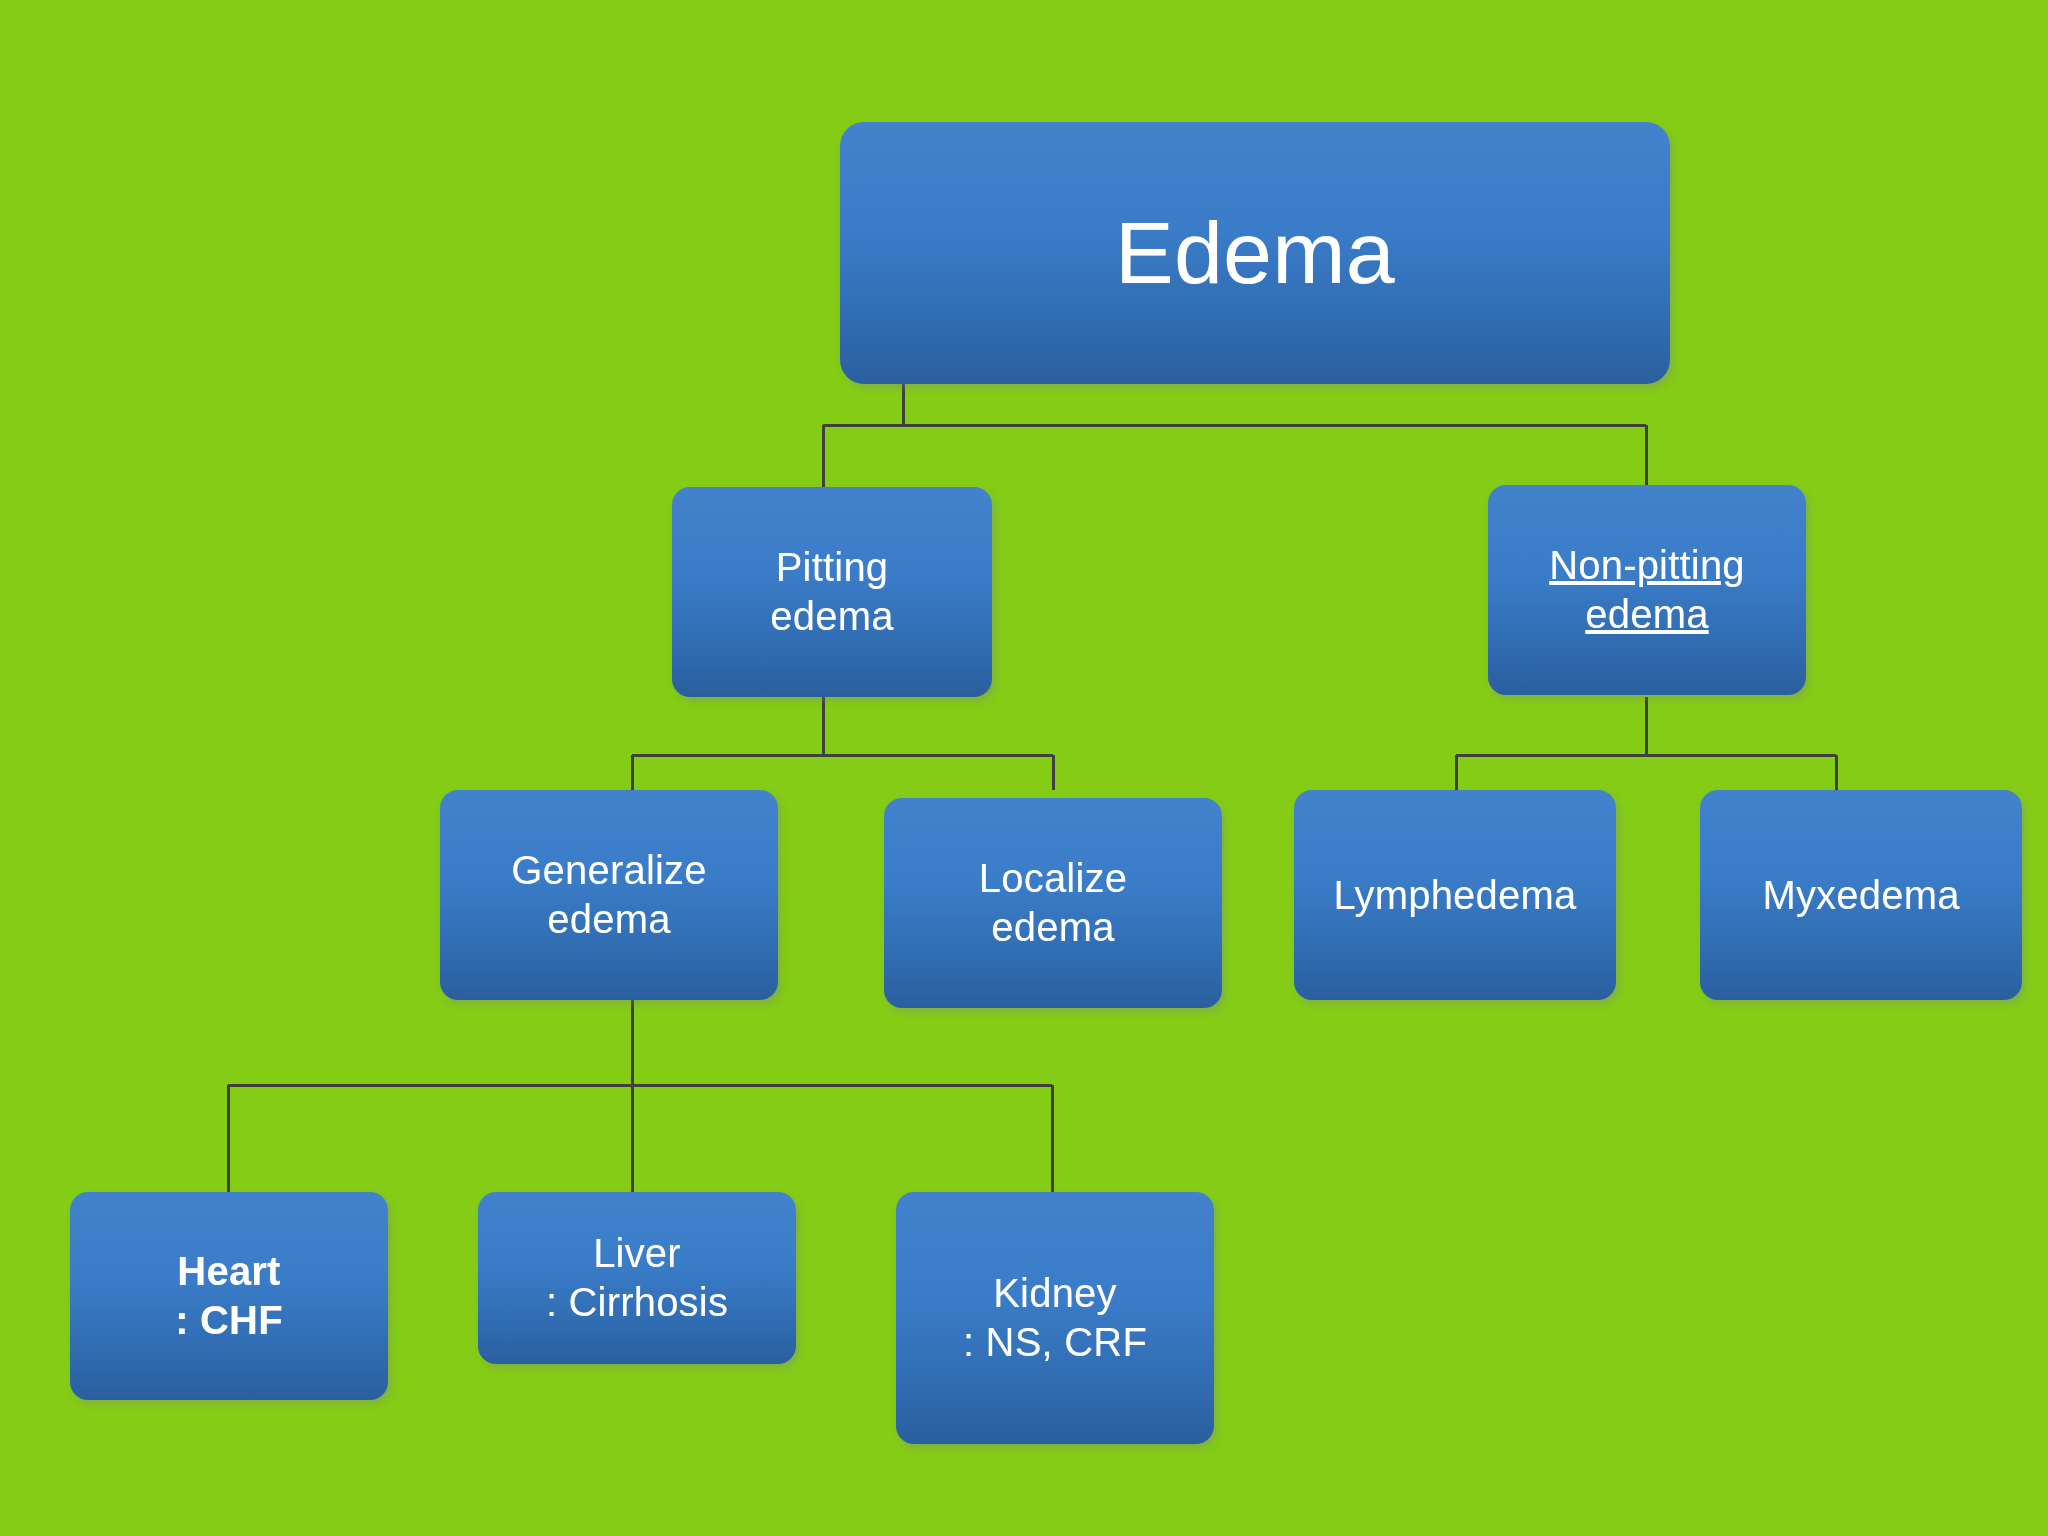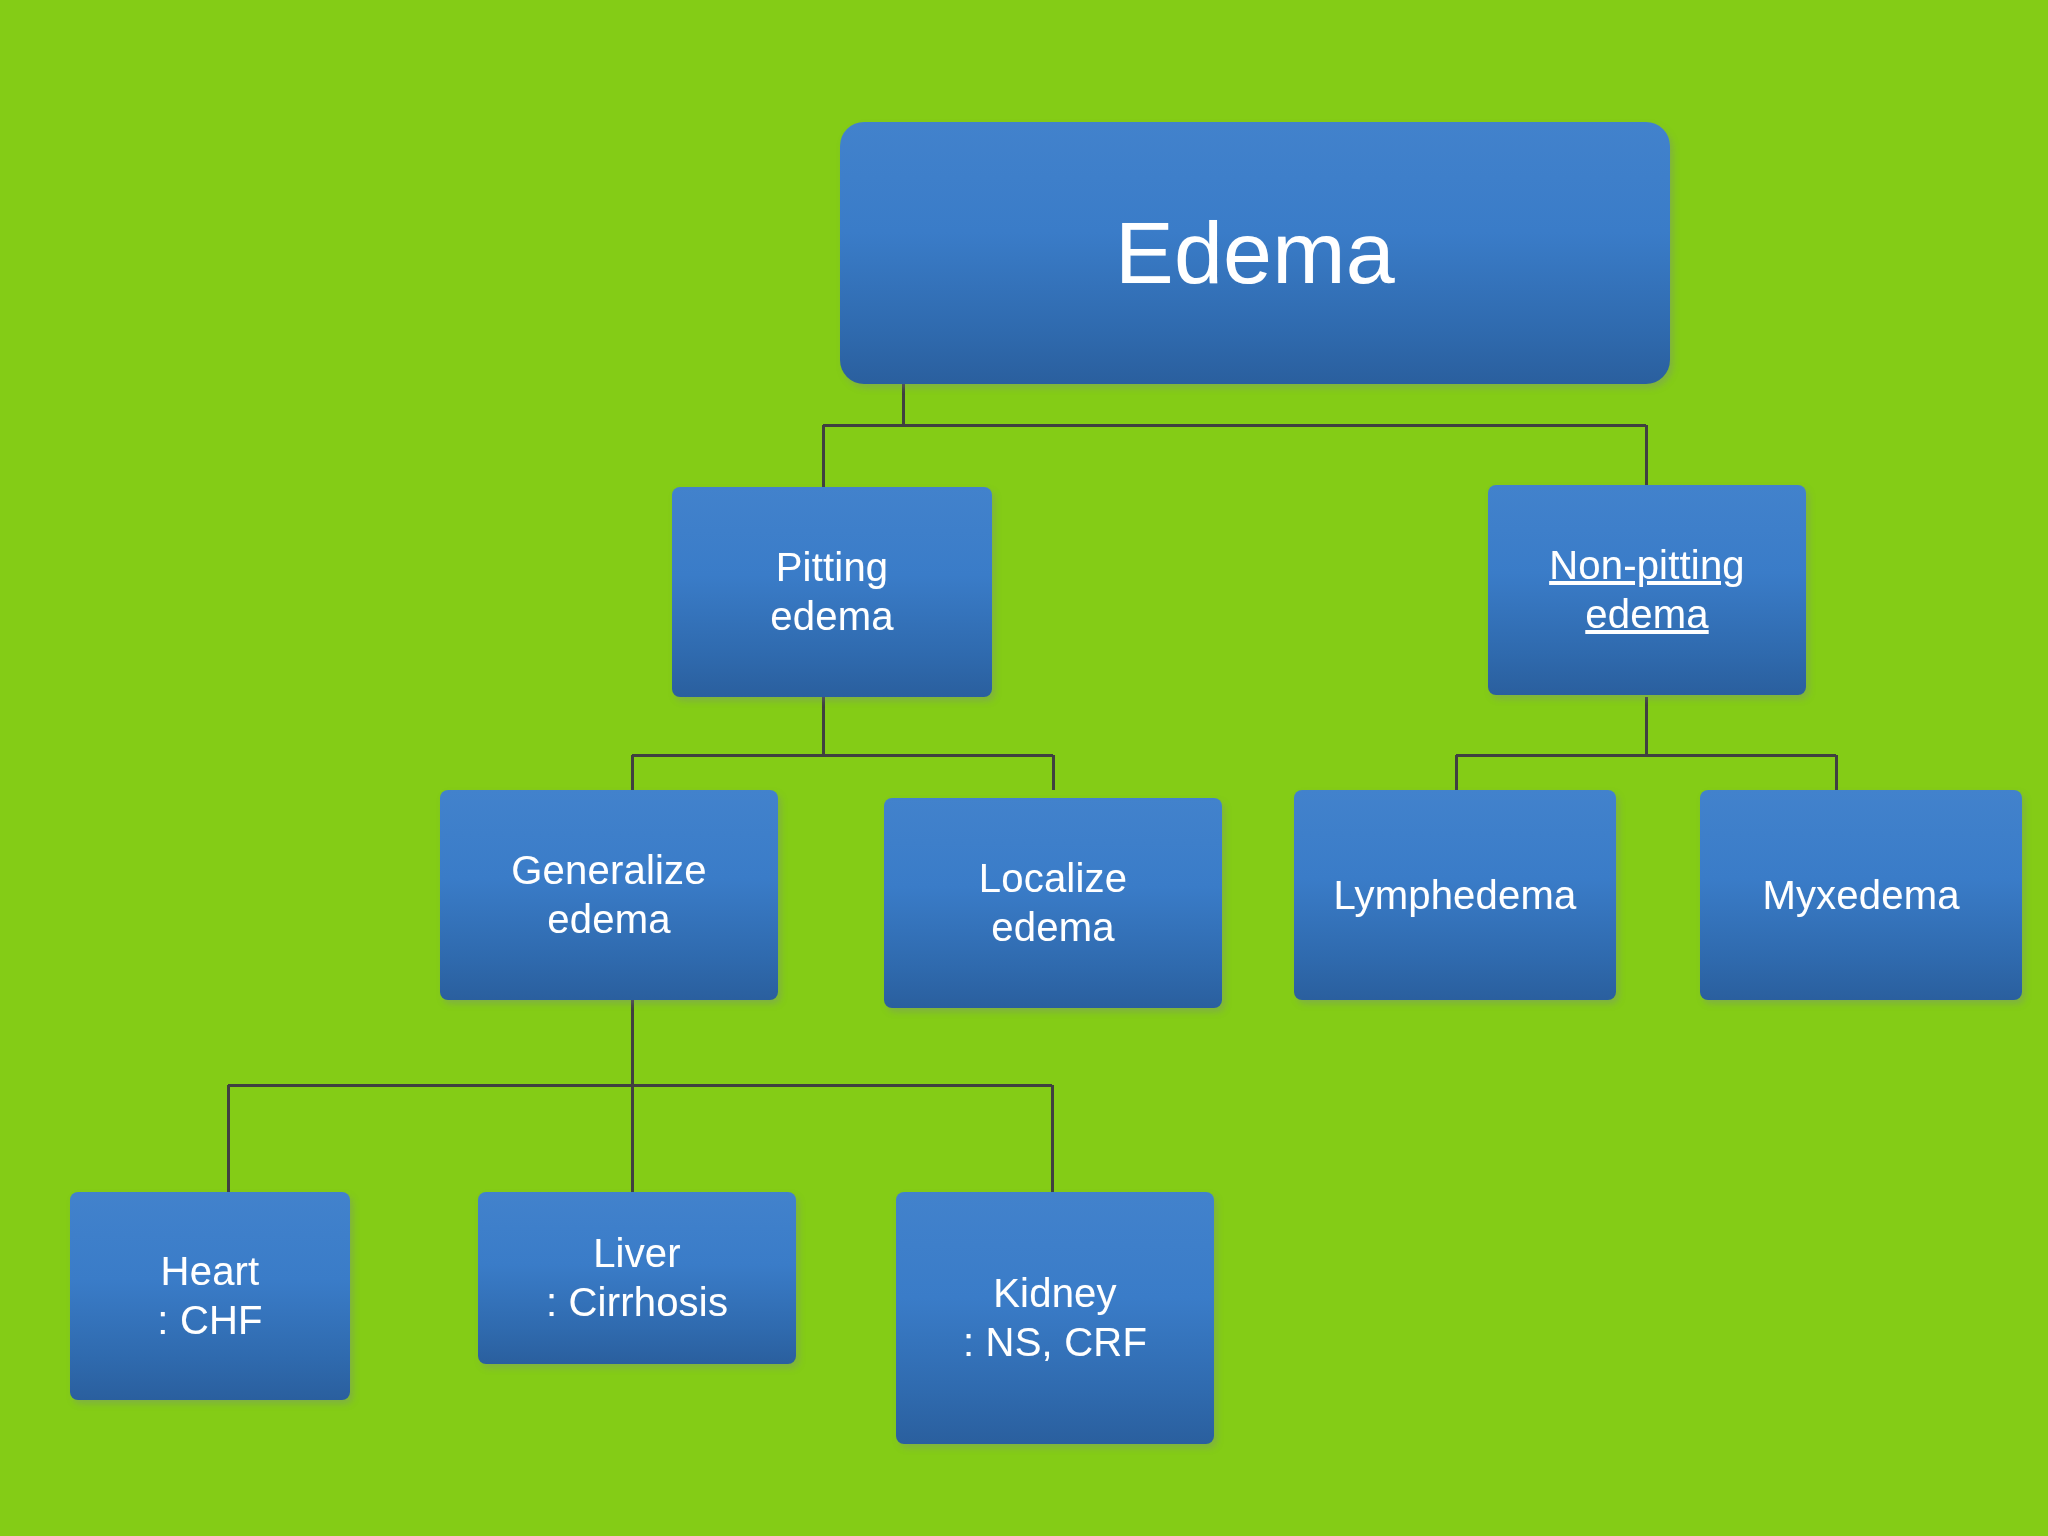--- a/index.html
+++ b/index.html
@@ -25,21 +25,21 @@
   }
   .node {
     position: absolute;
     box-sizing: border-box;
     display: flex;
     align-items: center;
     justify-content: center;
     text-align: center;
     color: #ffffff;
     background: linear-gradient(to bottom, #4282CC 0%, #3A7CC8 42%, #2F6AAE 80%, #2A5F9E 100%);
-    border-radius: 8px;
+    border-radius: 18px;
     box-shadow: 3px 4px 6px rgba(120,130,145,0.35);
     line-height: 1.22;
     white-space: pre-line;
     letter-spacing: 0.2px;
     text-shadow: 0 0 1px rgba(255,255,255,0.25);
   }
   .node.root {
     border-radius: 24px;
     font-size: 88px;
     font-weight: 400;
@@ -96,21 +96,21 @@
   <div class="node level3" style="left:440px; top:790px; width:338px; height:210px;">Generalize
 edema</div>
 
   <div class="node level3" style="left:884px; top:790px; width:338px; height:210px;margin-top:8px;">Localize
 edema</div>
 
   <div class="node level3" style="left:1294px; top:790px; width:322px; height:210px;">Lymphedema</div>
 
   <div class="node level3" style="left:1700px; top:790px; width:322px; height:210px;">Myxedema</div>
 
-  <div class="node leaf" style="left:70px; top:1192px; width:280px; height:208px;">Heart
+  <div class="node leaf" style="left:70px; top:1192px; width:318px; height:208px;font-weight:bold;">Heart
 : CHF</div>
 
   <div class="node leaf" style="left:478px; top:1192px; width:318px; height:172px;">Liver
 : Cirrhosis</div>
 
   <div class="node leaf" style="left:896px; top:1192px; width:318px; height:252px;">Kidney
 : NS, CRF</div>
 
 </div>
 

